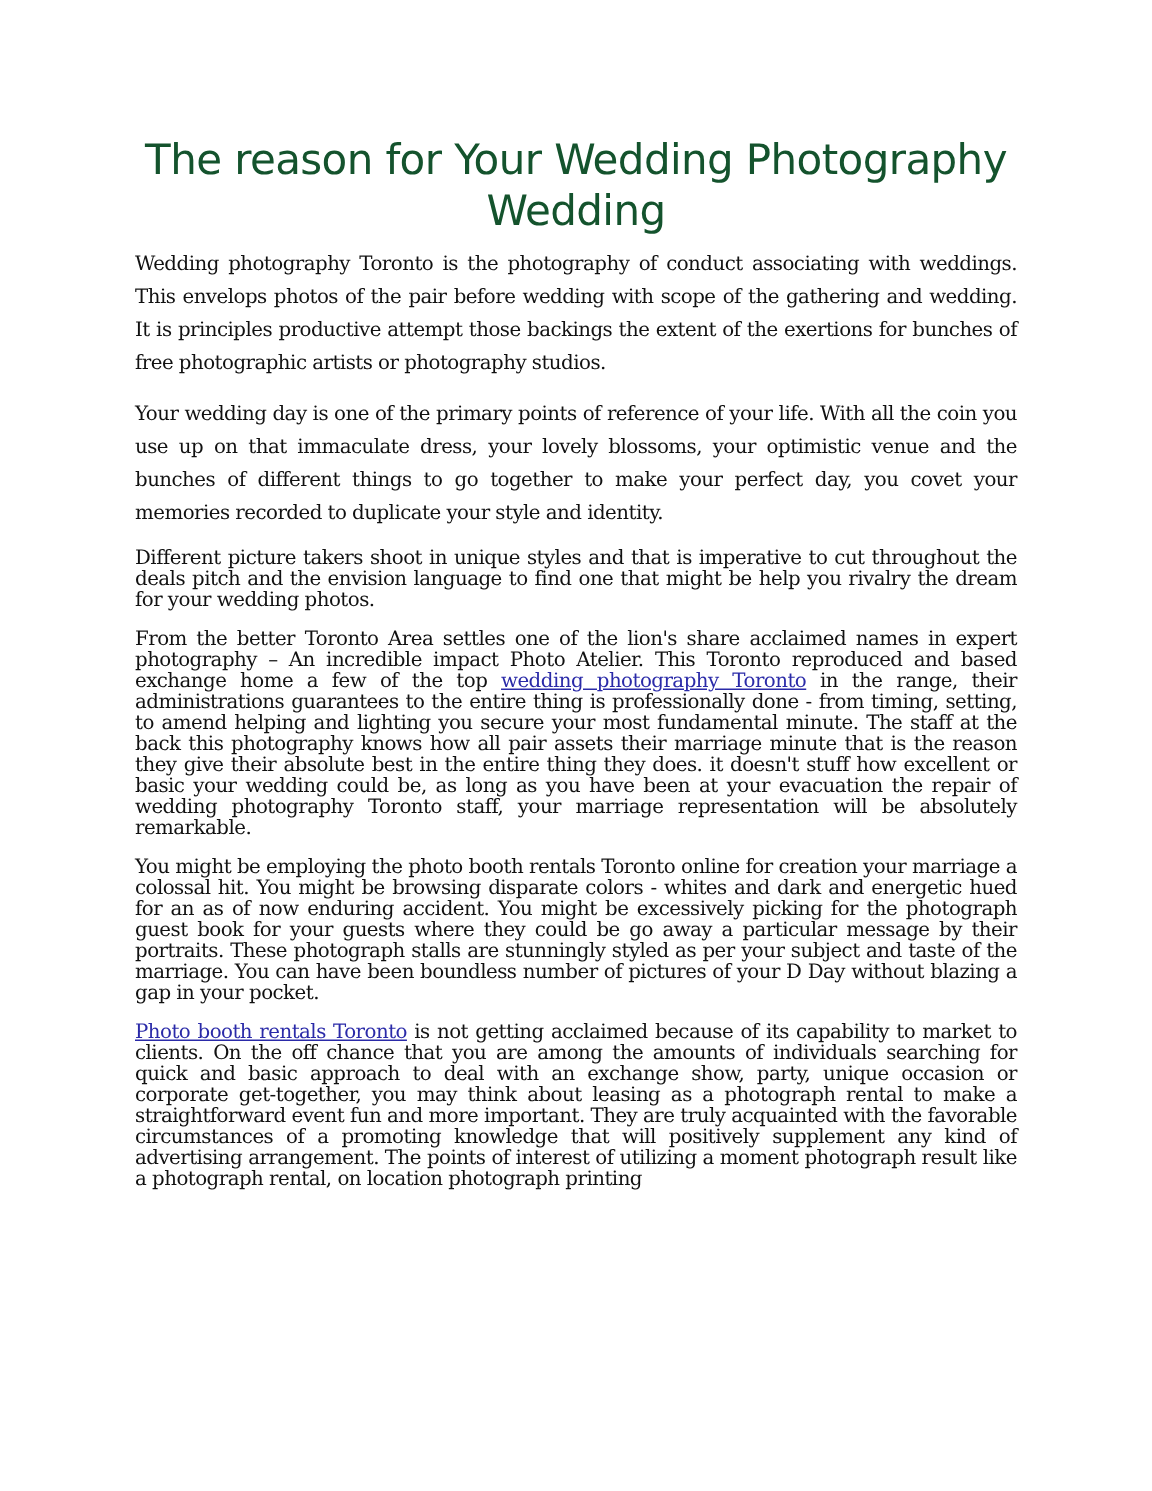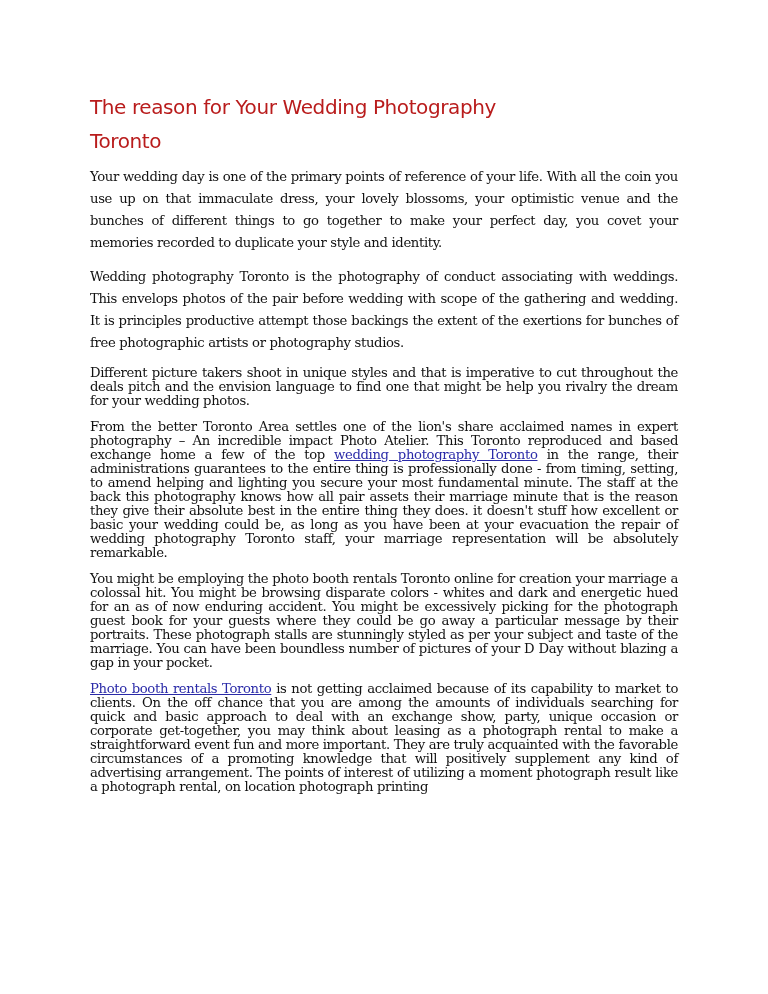--- a/index.html
+++ b/index.html
@@ -16,24 +16,25 @@
     }
     .page {
       position: absolute;
       left: 90px;
       top: 90px;
       width: 588px;
     }
     .title {
       font-family: "DejaVu Sans", sans-serif;
       font-weight: normal;
-      font-size: 20px;
+      font-size: 28px;
       line-height: 34px;
+      text-align: center;
       margin: 0 0 8px 0;
-      color: #b91c1c;
+      color: #14532d;
       letter-spacing: -0.4px;
     }
     .para {
       font-family: "DejaVu Serif", serif;
       font-size: 13.2px;
       line-height: 21.5px;
       text-align: justify;
       margin: 0 0 12px 0;
       letter-spacing: -0.35px;
       word-spacing: 0px;
@@ -48,26 +49,26 @@
       font-weight: normal;
       text-decoration: underline;
     }
   </style>
 </head>
 <body>
 
 <div class="page">
   <h1 class="title">
     <span>The reason for Your Wedding Photography</span><br>
-    <span>Toronto</span>
+    <span>Wedding</span>
   </h1>
 
+  <p class="para p2">Wedding photography Toronto is the photography of conduct associating with weddings. This envelops photos of the pair before wedding with scope of the gathering and wedding. It is principles productive attempt those backings the extent of the exertions for bunches of free photographic artists or photography studios.</p>
+
   <p class="para p2">Your wedding day is one of the primary points of reference of your life. With all the coin you use up on that immaculate dress, your lovely blossoms, your optimistic venue and the bunches of different things to go together to make your perfect day, you covet your memories recorded to duplicate your style and identity.</p>
-
-  <p class="para p2">Wedding photography Toronto is the photography of conduct associating with weddings. This envelops photos of the pair before wedding with scope of the gathering and wedding. It is principles productive attempt those backings the extent of the exertions for bunches of free photographic artists or photography studios.</p>
 
   <p class="para tight">Different picture takers shoot in unique styles and that is imperative to cut throughout the deals pitch and the envision language to find one that might be help you rivalry the dream for your wedding photos.</p>
 
   <p class="para tight"><span>From the better Toronto Area settles one of the lion's share acclaimed names in expert photography – An incredible impact Photo Atelier. This Toronto reproduced and based exchange home a few of the top </span><a class="link" href="#" style="color: rgb(42, 42, 168);">wedding photography Toronto</a><span> in the range, their administrations guarantees to the entire thing is professionally done - from timing, setting, to amend helping and lighting you secure your most fundamental minute. The staff at the back this photography knows how all pair assets their marriage minute that is the reason they give their absolute best in the entire thing they does. it doesn't stuff how excellent or basic your wedding could be, as long as you have been at your evacuation the repair of wedding photography Toronto staff, your marriage representation will be absolutely remarkable.</span></p>
 
   <p class="para tight">You might be employing the photo booth rentals Toronto online for creation your marriage a colossal hit. You might be browsing disparate colors - whites and dark and energetic hued for an as of now enduring accident. You might be excessively picking for the photograph guest book for your guests where they could be go away a particular message by their portraits. These photograph stalls are stunningly styled as per your subject and taste of the marriage. You can have been boundless number of pictures of your D Day without blazing a gap in your pocket.</p>
 
   <p class="para tight"><a class="link" href="#" style="color: rgb(42, 42, 168);">Photo booth rentals Toronto</a><span> is not getting acclaimed because of its capability to market to clients. On the off chance that you are among the amounts of individuals searching for quick and basic approach to deal with an exchange show, party, unique occasion or corporate get-together, you may think about leasing as a photograph rental to make a straightforward event fun and more important. They are truly acquainted with the favorable circumstances of a promoting knowledge that will positively supplement any kind of advertising arrangement. The points of interest of utilizing a moment photograph result like a photograph rental, on location photograph printing</span></p>
 </div>
 

